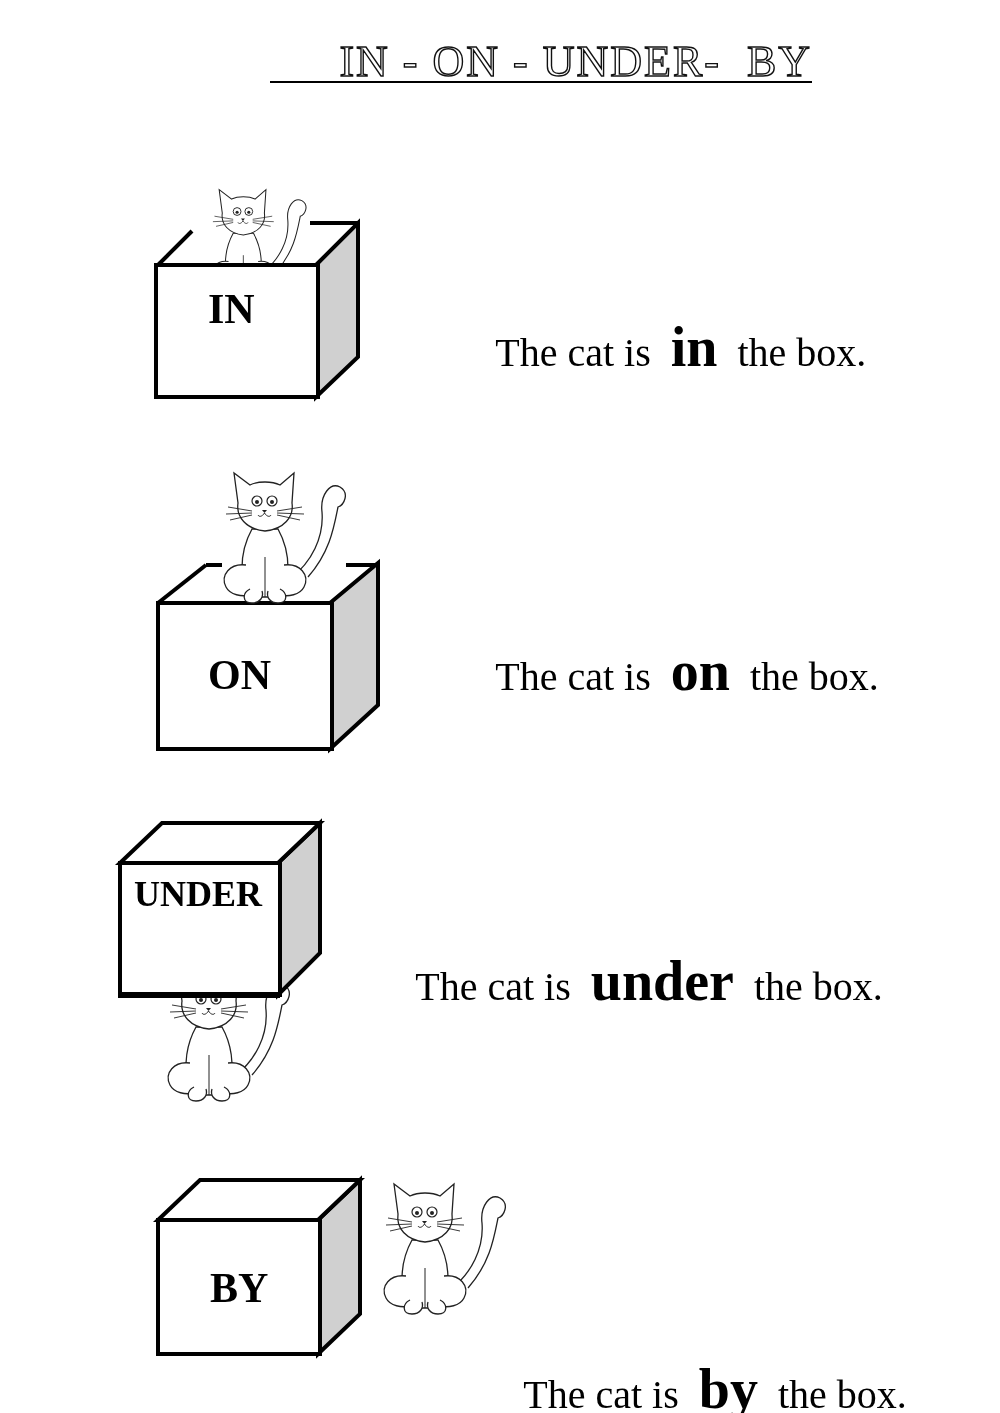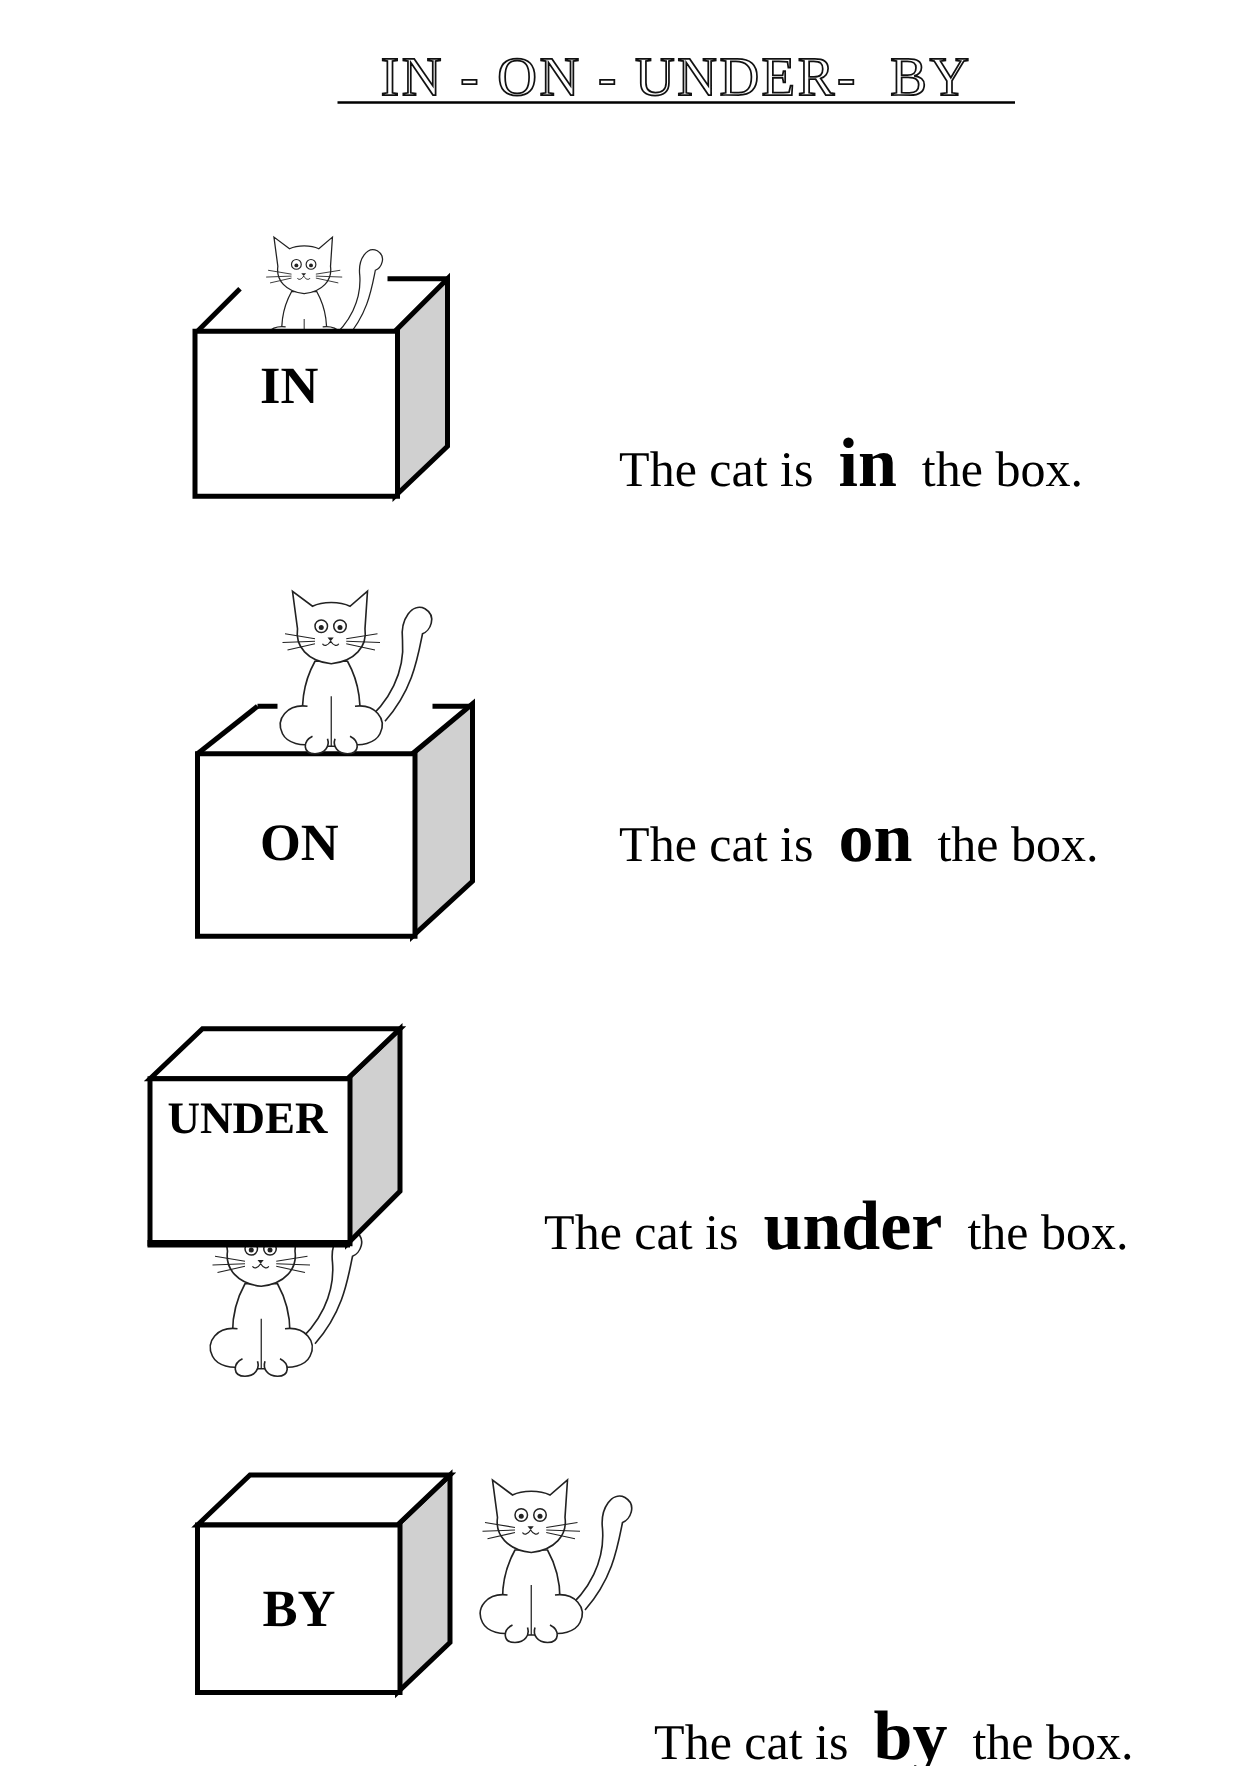--- a/index.html
+++ b/index.html
@@ -2,21 +2,21 @@
 <html><head>
 <meta charset="utf-8">
 <style>
   html, body { margin: 0; padding: 0; background: #ffffff; }
   body { width: 1000px; height: 1413px; position: relative; overflow: hidden; font-family: "Liberation Serif", "DejaVu Serif", serif; color: #000; }
   .title {
     position: absolute; left: 270px; top: 38px; width: 542px;
     font-family: "Liberation Serif", "DejaVu Serif", serif;
     font-size: 44px; letter-spacing: 2px; line-height: 48px;
     color: #fff; -webkit-text-stroke: 1.4px #111;
-    text-align: center; white-space: pre;
+    text-align: right; white-space: pre;
   }
   .title-underline { position: absolute; left: 270px; top: 81px; width: 542px; height: 2px; background: #000; }
   .scene { position: absolute; }
   .scene svg { position: absolute; left: 0; top: 0; overflow: visible; }
   .box-label {
     position: absolute; font-family: "Liberation Serif", "DejaVu Serif", serif;
     font-weight: bold; color: #000; white-space: nowrap;
   }
   .sentence {
     position: absolute; font-family: "Liberation Serif", "DejaVu Serif", serif;
@@ -70,21 +70,21 @@
 
     <polygon points="8,80 50,40 208,40 166,80" fill="none" stroke="#000" stroke-width="0"></polygon>
     <rect x="6" y="80" width="162" height="132" fill="#fff"></rect>
     <polygon points="166,80 208,38 208,172 166,212" fill="#d0d0d0" stroke="#000" stroke-width="4"></polygon>
     <rect x="6" y="80" width="162" height="132" fill="#fff" stroke="#000" stroke-width="4"></rect>
     <line x1="8" y1="80" x2="42" y2="46" stroke="#000" stroke-width="4"></line>
     <line x1="160" y1="38" x2="208" y2="38" stroke="#000" stroke-width="4"></line>
   </svg>
   <div class="box-label" style="left:58px; top:100px; font-size:42px;">IN</div>
 </div>
-<div class="sentence" style="left:476px; top:296px;">
+<div class="sentence" style="left:476px; top:272px;">
   <span>The cat is</span>  <span class="kw">in</span>  <span>the box.</span>
 </div>
 
 <div class="scene" style="left:150px; top:465px; width:240px; height:290px;">
   <svg width="240" height="290">
     <polygon points="180,138 228,98 228,240 180,284" fill="#d0d0d0" stroke="#000" stroke-width="4"></polygon>
     <rect x="8" y="138" width="174" height="146" fill="#fff" stroke="#000" stroke-width="4"></rect>
     <line x1="8" y1="138" x2="56" y2="100" stroke="#000" stroke-width="4"></line>
     <line x1="56" y1="100" x2="72" y2="100" stroke="#000" stroke-width="4"></line>
     <line x1="196" y1="100" x2="228" y2="100" stroke="#000" stroke-width="4"></line>
@@ -103,21 +103,21 @@
     <g transform="translate(44,150)">
         <use href="#cat-full"></use>
       </g>
     <polygon points="166,48 208,8 208,138 166,180" fill="#d0d0d0" stroke="#000" stroke-width="4"></polygon>
     <polygon points="8,48 50,8 208,8 166,48" fill="#fff" stroke="#000" stroke-width="4"></polygon>
     <rect x="8" y="48" width="160" height="132" fill="#fff" stroke="#000" stroke-width="4"></rect>
     <line x1="6" y1="180" x2="168" y2="180" stroke="#000" stroke-width="6"></line>
   </svg>
   <div class="box-label" style="left:22px; top:58px; font-size:36px;">UNDER</div>
 </div>
-<div class="sentence" style="left:416px; top:906px;">
+<div class="sentence" style="left:396px; top:906px;">
   <span>The cat is</span>  <span class="kw">under</span>  <span>the box.</span>
 </div>
 
 <div class="scene" style="left:150px; top:1172px; width:360px; height:190px;">
   <svg width="360" height="190">
     <polygon points="168,48 210,8 210,142 168,182" fill="#d0d0d0" stroke="#000" stroke-width="4"></polygon>
     <polygon points="8,48 50,8 210,8 168,48" fill="#fff" stroke="#000" stroke-width="4"></polygon>
     <rect x="8" y="48" width="162" height="134" fill="#fff" stroke="#000" stroke-width="4"></rect>
     <g transform="translate(222,6)">
         <use href="#cat-full"></use>

